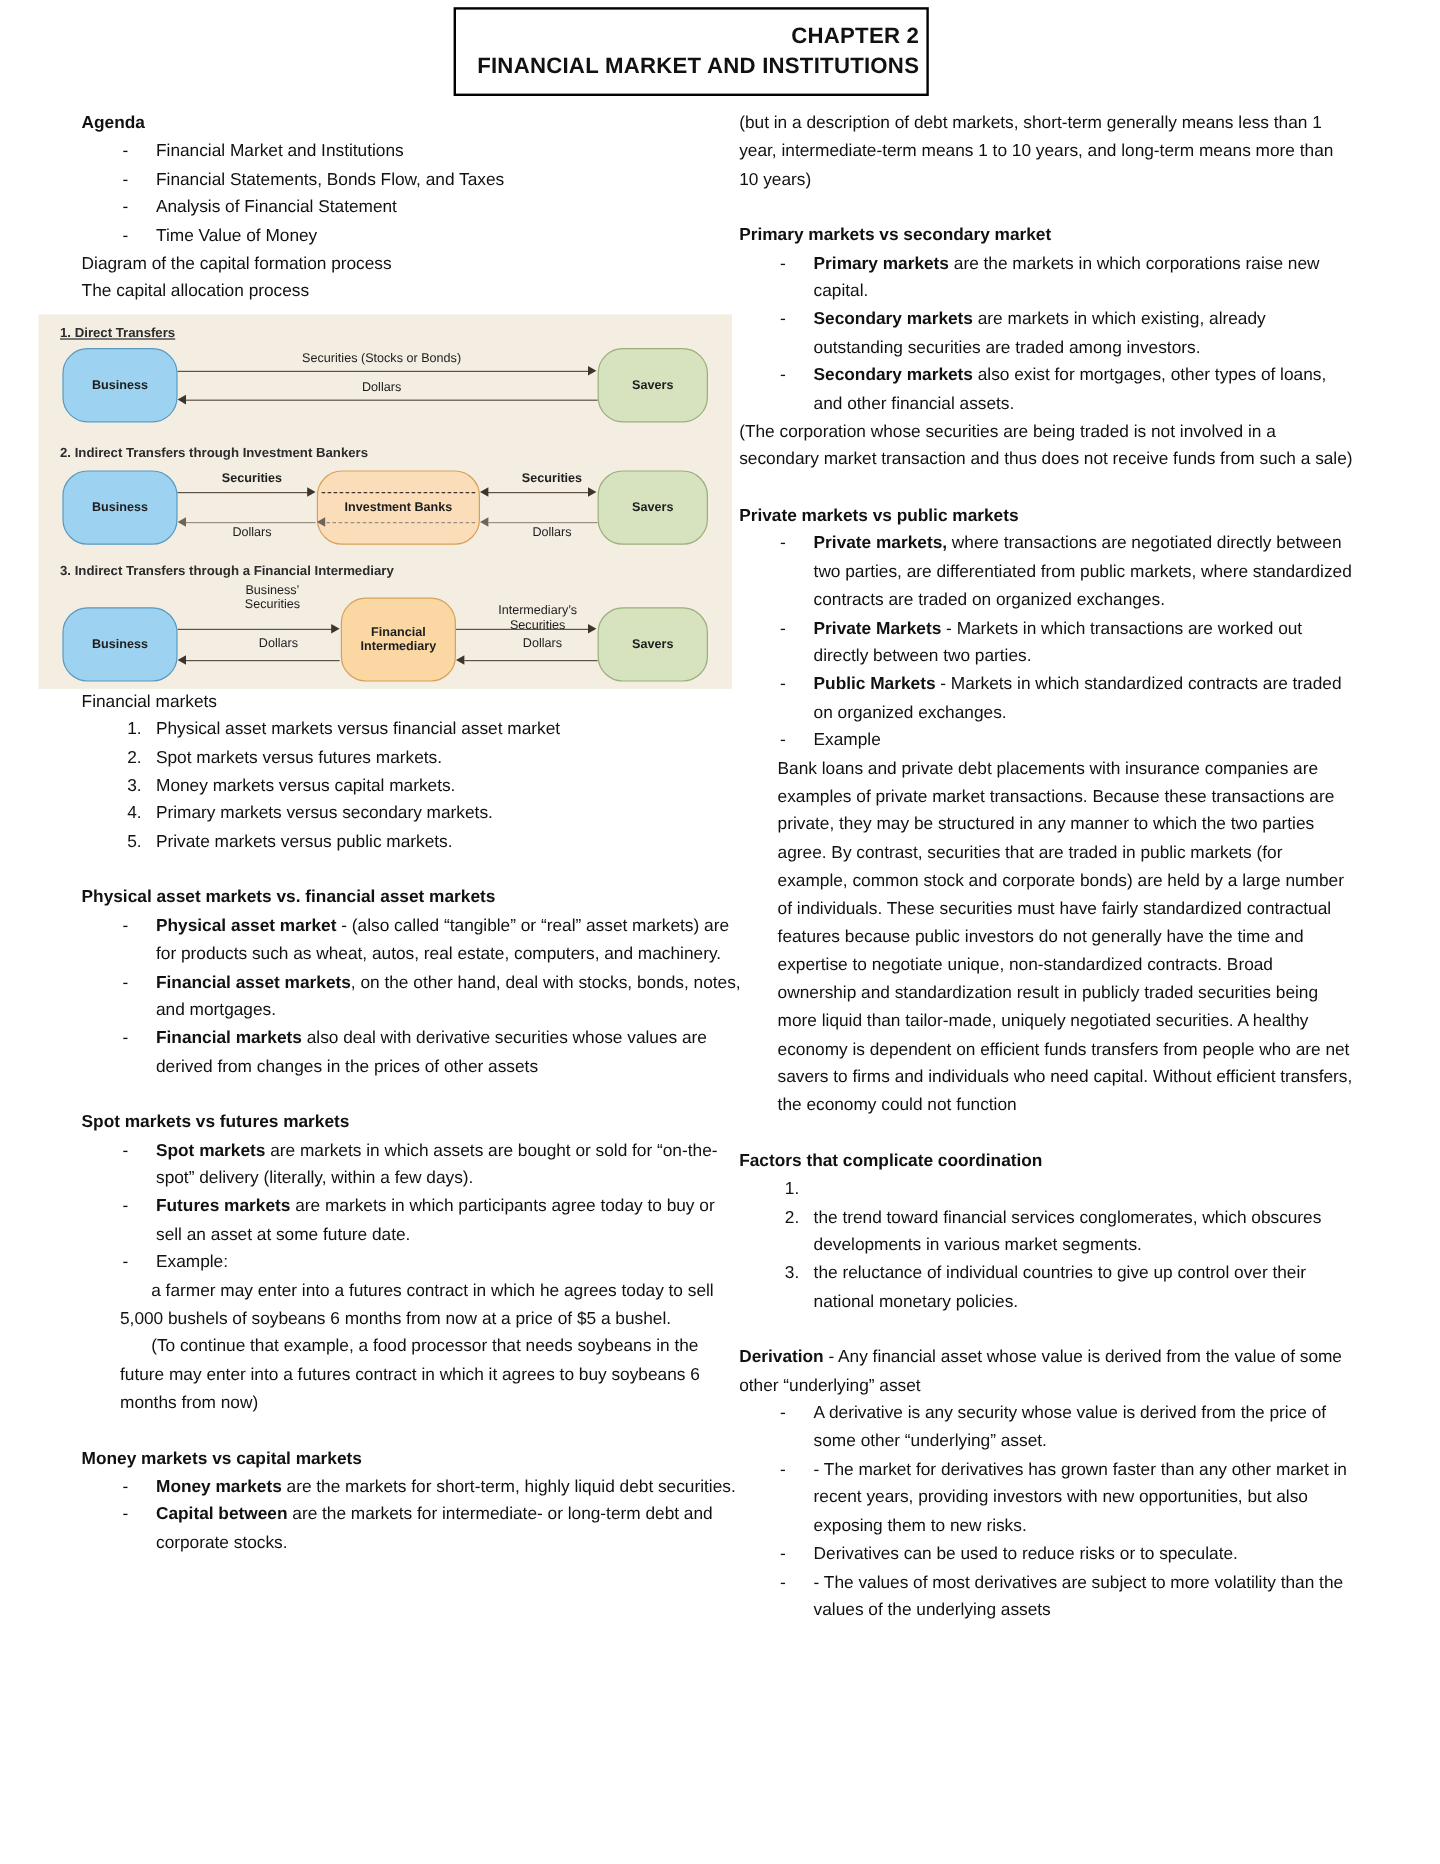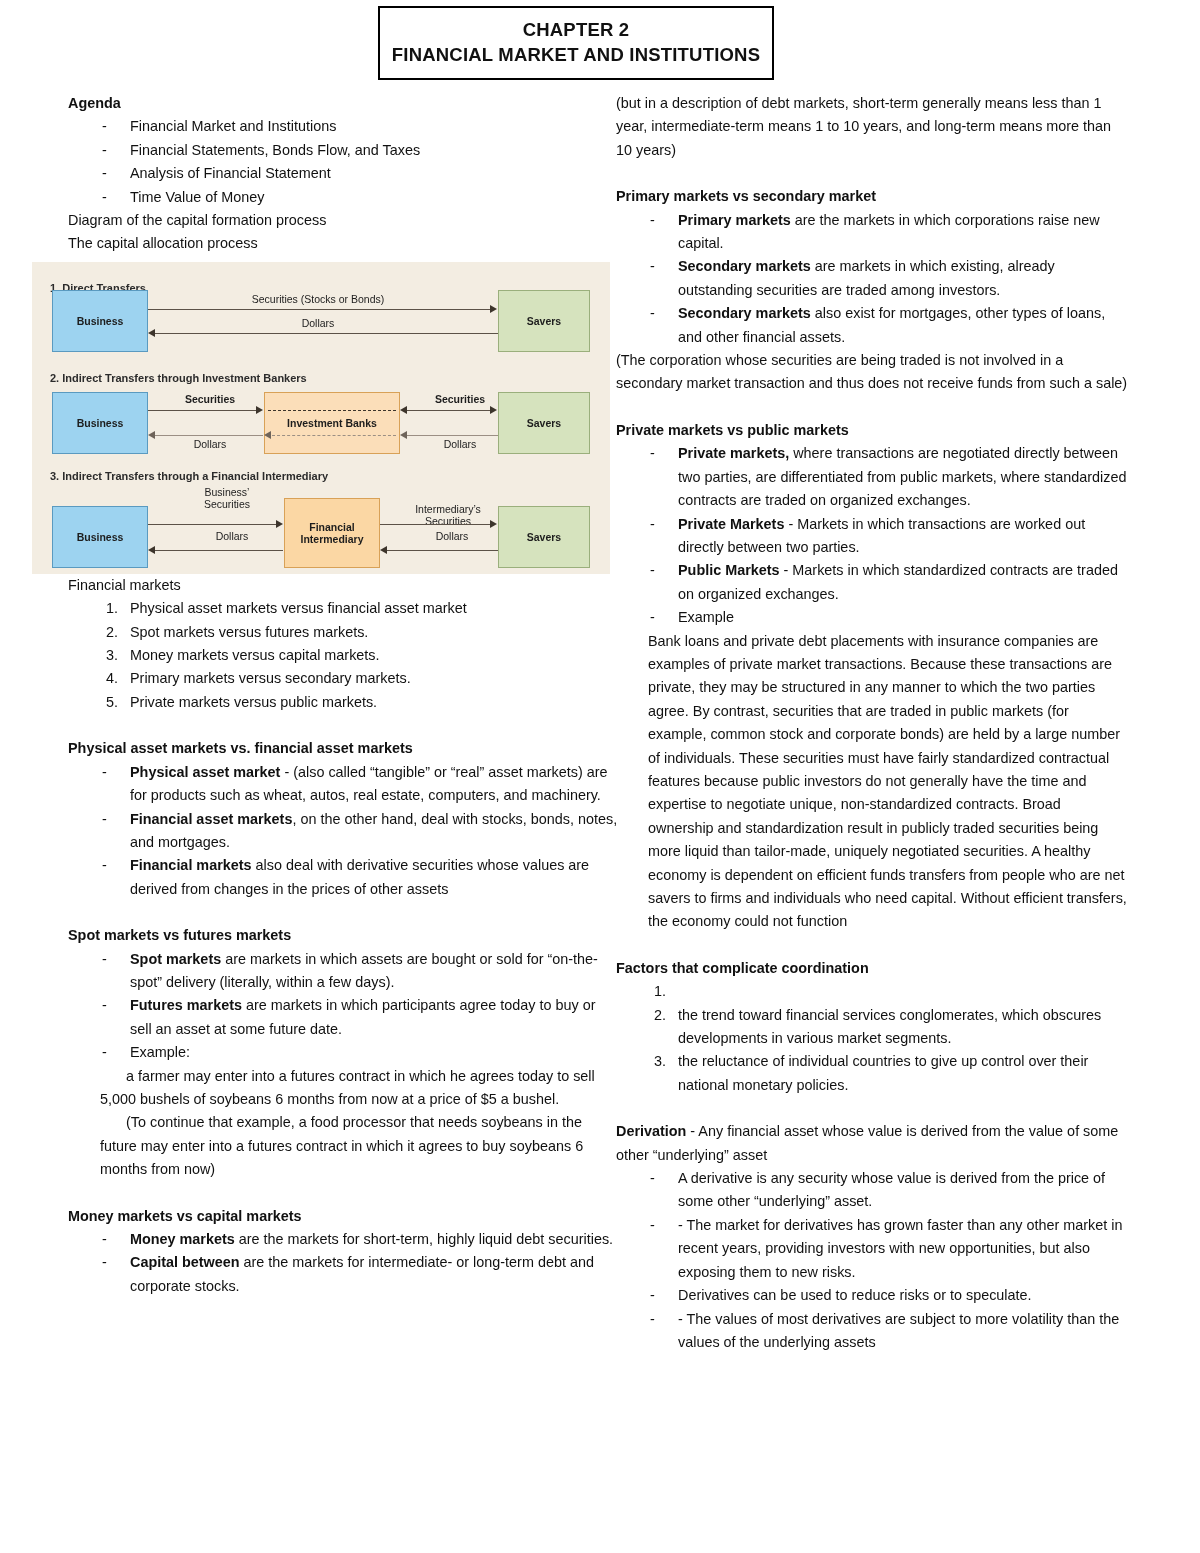--- a/index.html
+++ b/index.html
@@ -25,21 +25,21 @@
 
   
   .title-box {
     position: absolute;
     left: 378px;
     top: 6px;
     width: 396px;
     border: 2.5px solid #000;
     box-sizing: border-box;
     padding: 9px 6px 11px 6px;
-    text-align: center;
+    text-align: right;
   }
   .title-line {
     font-weight: bold;
     font-size: 18.5px;
     line-height: 25px;
     letter-spacing: .2px;
   }
 
   
   .col {
@@ -96,20 +96,21 @@
     position: absolute;
     box-sizing: border-box;
     display: flex;
     align-items: center;
     justify-content: center;
     text-align: center;
     font-size: 10.5px;
     font-weight: bold;
     color: #1d1d1d;
     line-height: 12.5px;
+    border-radius: 21px;
   }
   .node.biz   { background: #9DD3F0; border: 1px solid #5A9AC0; }
   .node.sav   { background: #D6E3BE; border: 1px solid #9AAF7C; }
   .node.ib    { background: #FBDEB9; border: 1px solid #D8A157; }
   .node.fi    { background: #FBD7A4; border: 1px solid #D8A157; }
 
   .hline {
     position: absolute;
     height: 1px;
     background: #5b5147;
@@ -321,21 +322,21 @@
       <span class="tx">Derivatives can be used to reduce risks or to speculate.</span>
     </div>
     <div class="li">
       <span class="mk">-</span>
       <span class="tx">- The values of most derivatives are subject to more volatility than the values of the underlying assets</span>
     </div>
   </div>
 
   <div class="diagram">
 
-    <div class="dg-title" style="left:18px; top:20px;">1. Direct Transfers</div>
+    <div class="dg-title" style="left:18px; top:10px;text-decoration:underline;">1. Direct Transfers</div>
 
     <div class="node biz" style="left:20px; top:28px; width:96px; height:62px;">Business</div>
     <div class="node sav" style="left:466px; top:28px; width:92px; height:62px;">Savers</div>
 
     <div class="dlabel" style="left:186px; top:31px; width:200px;">Securities (Stocks or Bonds)</div>
     <div class="hline" style="left:116px; top:47px; width:345px;"></div>
     <div class="arw r" style="left:458px; top:43px;"></div>
 
     <div class="dlabel" style="left:236px; top:55px; width:100px;">Dollars</div>
     <div class="hline" style="left:123px; top:71px; width:343px;"></div>

